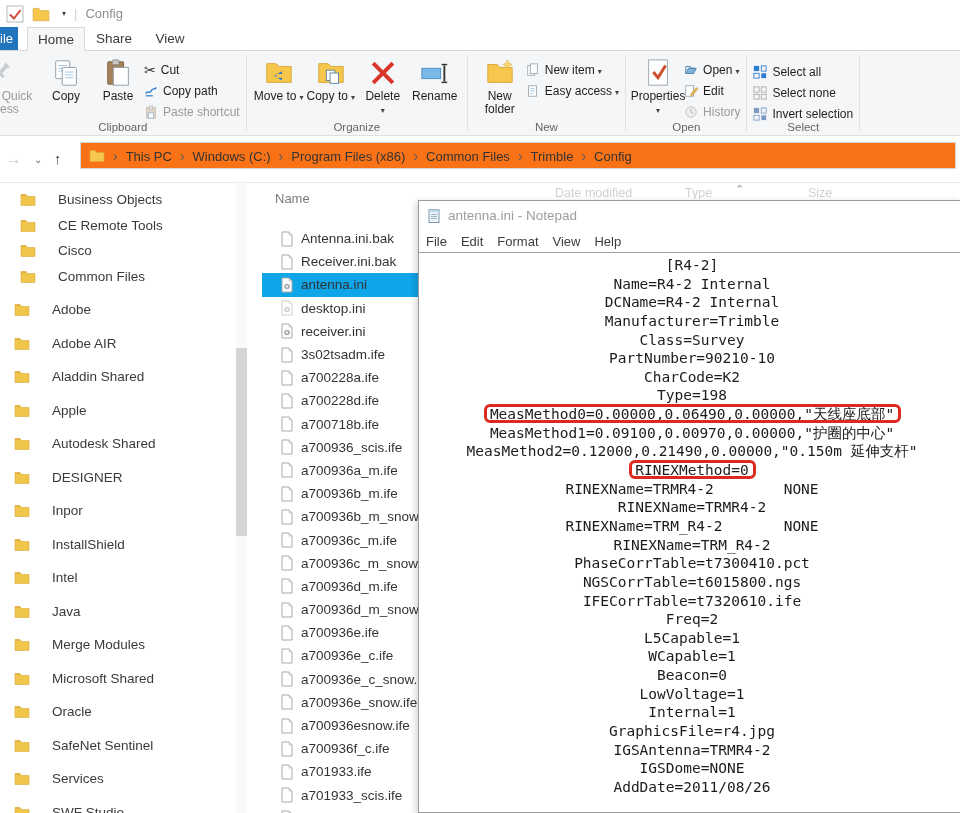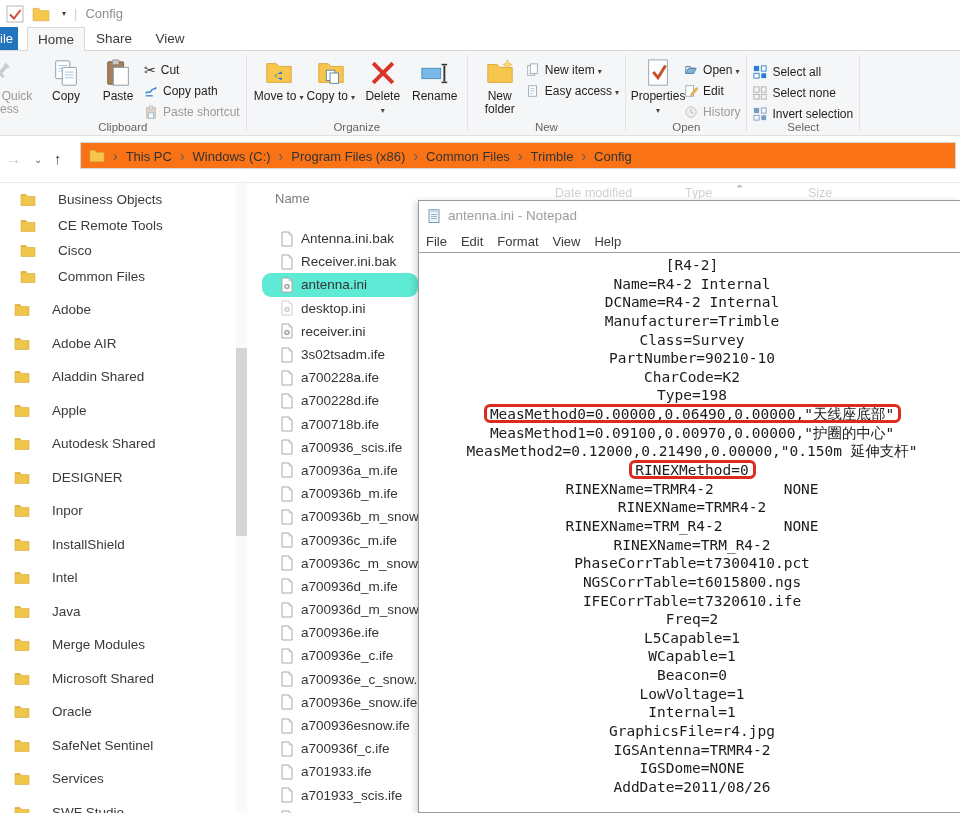--- a/index.html
+++ b/index.html
@@ -76,21 +76,21 @@
   .colfrag{position:absolute;left:430px;top:0;height:16px;right:0;overflow:hidden;opacity:.4;
            font-size:12.5px;color:#8a8a8a;}
   .fc0{position:absolute;left:125px;top:3px;}
   .fc1{position:absolute;left:255px;top:3px;}
   .fc2{position:absolute;left:378px;top:3px;}
   .sortcaret{position:absolute;left:735px;top:0px;font-size:11px;color:#909090;}
 
   .flist{position:absolute;left:262px;top:44px;width:156px;bottom:0;overflow:hidden;}
   .frow{display:flex;align-items:center;height:23.2px;font-size:13.5px;color:#333;white-space:nowrap;}
   .frow .ficon{width:14px;height:16px;display:inline-flex;margin:0 7px 0 18px;flex:0 0 auto;}
-  .frow.sel{background:#5eead4;border-radius:9px;}
+  .frow.sel{background:#0ea5e9;}
   .frow.dim .ficon{opacity:.55;}
 
   
   .notepad{position:absolute;left:418px;top:17px;right:0;bottom:0;background:#fff;
            border:1px solid #9b9b9b;border-right:none;box-sizing:border-box;
            box-shadow:-2px 2px 7px rgba(0,0,0,.18);text-align:center;}
   .np-title{height:29px;display:flex;align-items:center;padding-left:7px;background:#fff;}
   .np-title .npicon{width:16px;height:16px;display:inline-flex;margin-right:6px;}
   .np-title-text{font-size:13.5px;color:#9d9d9d;}
   .np-menu{height:22px;display:flex;align-items:center;padding-left:7px;

